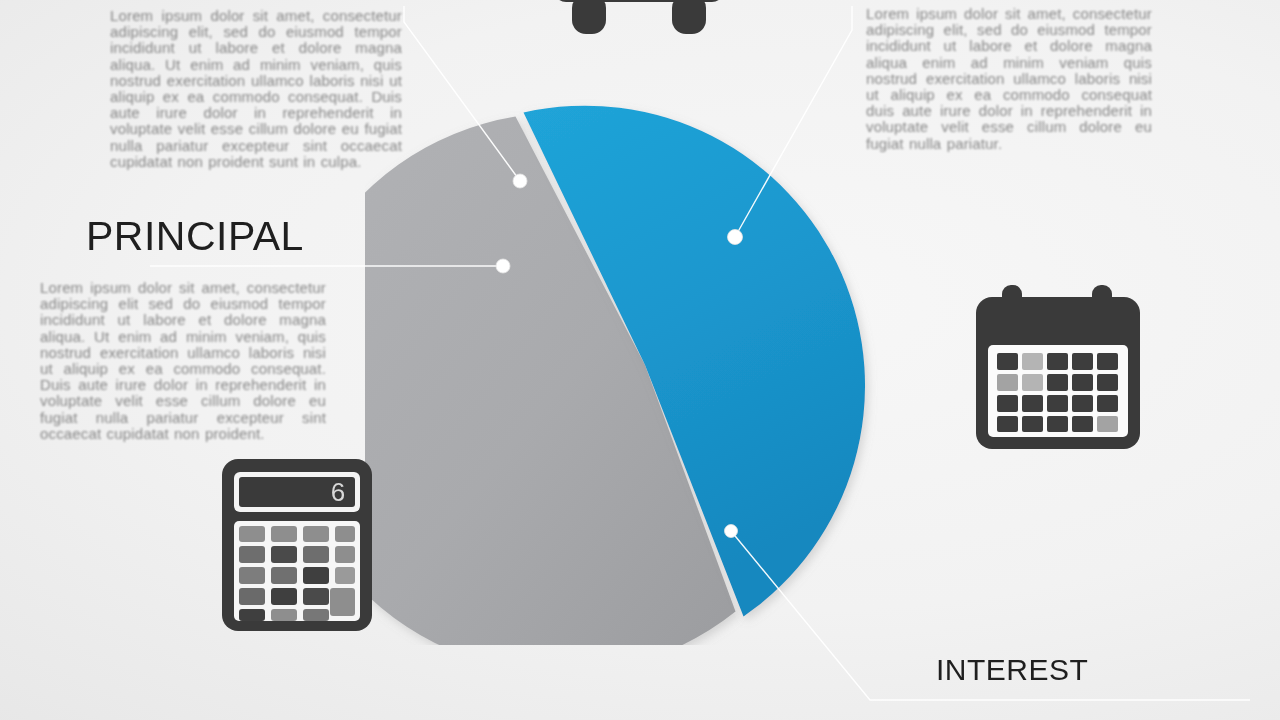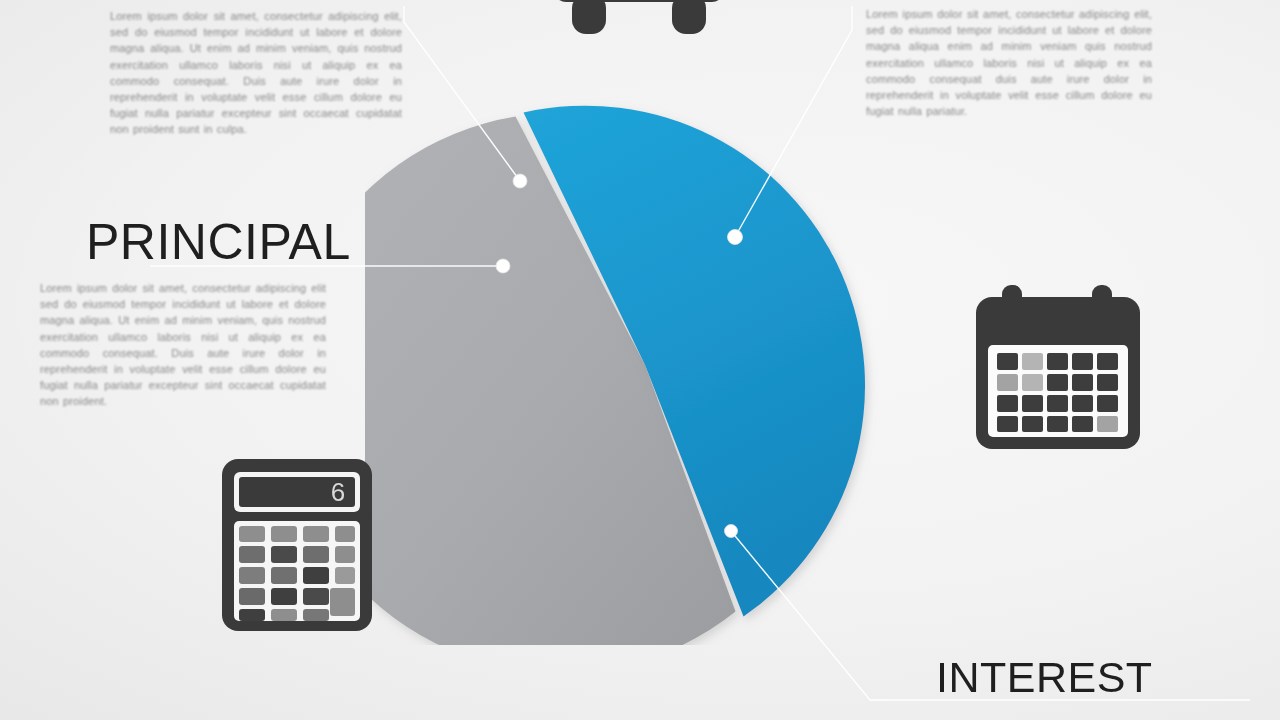--- a/index.html
+++ b/index.html
@@ -39,33 +39,33 @@
     position: absolute;
     font-family: "Liberation Sans", sans-serif;
     font-weight: 400;
     color: #1f1f1f;
     letter-spacing: 0.5px;
     white-space: nowrap;
   }
   #title-principal {
     left: 86px;
     top: 213px;
-    font-size: 50px;
+    font-size: 41px;
   }
   #title-interest {
     left: 936px;
     top: 653px;
-    font-size: 43px;
+    font-size: 30px;
   }
 
   
   .body-text {
     position: absolute;
     font-family: "Liberation Sans", sans-serif;
-    font-size: 11px;
+    font-size: 15px;
     line-height: 16.2px;
     color: #7d7d7d;
     text-align: justify;
     filter: blur(0.85px);
     opacity: 0.92;
     letter-spacing: 0.15px;
     word-spacing: 1px;
   }
   #text-top-left   { left: 110px; top: 8px;   width: 292px; }
   #text-top-right  { left: 866px; top: 6px;   width: 286px; }

